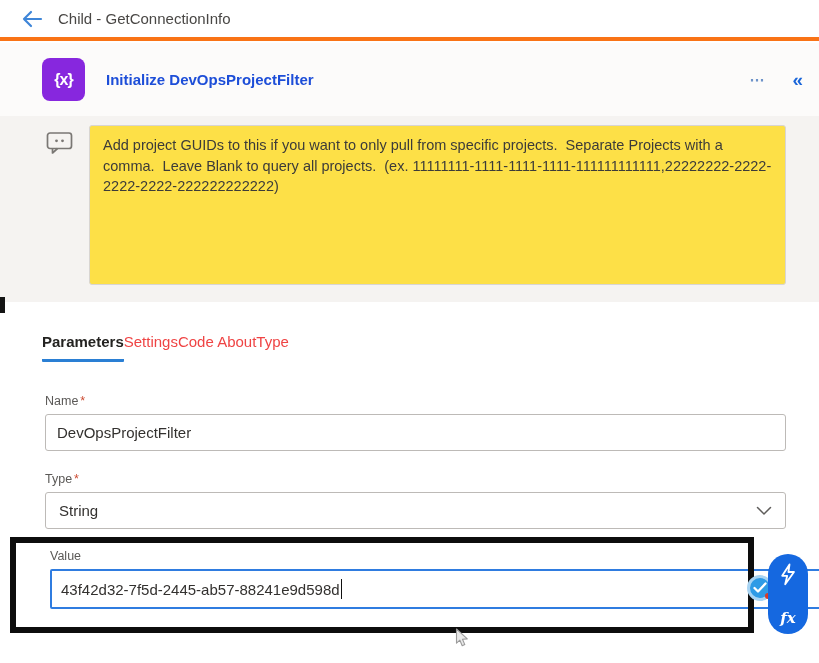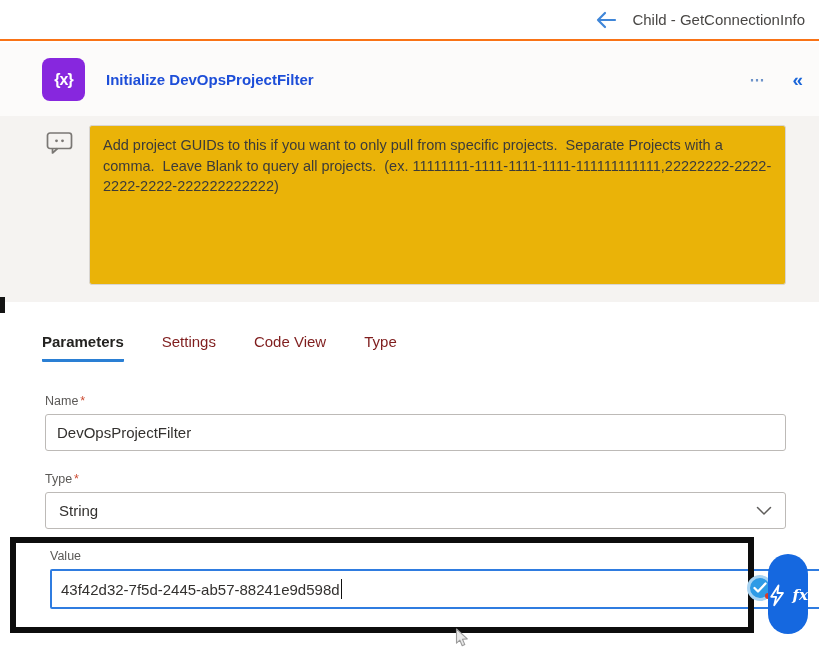--- a/index.html
+++ b/index.html
@@ -2,46 +2,46 @@
 <html><head>
 <meta charset="utf-8">
 <style>
   * { margin:0; padding:0; box-sizing:border-box; }
   html,body { width:819px; height:663px; }
   body { font-family:"Liberation Sans", sans-serif; background:#ffffff; color:#242321; }
   #page { position:relative; width:819px; height:663px; background:#ffffff; overflow:hidden; }
 
   
   .topbar { position:absolute; top:0; left:0; right:0; height:41px; background:#ffffff;
-            border-bottom:2px solid #f97316; display:flex; align-items:center; padding:0 14px;justify-content:flex-end; }
+            border-bottom:4px solid #f97316; display:flex; align-items:center; padding:0 14px; }
   .back-btn { width:34px; height:30px; display:flex; align-items:center; justify-content:center; cursor:pointer; }
   .topbar-title { margin-left:10px; font-size:15px; color:#494745; }
 
   
   .action-header { position:absolute; top:43px; left:0; right:0; height:73px; background:#fcfbfa;
                    display:flex; align-items:center; padding:0 12px 0 42px; }
   .action-icon { width:43px; height:43px; border-radius:8px; background:#8727de; color:#ffffff;
                  display:flex; align-items:center; justify-content:center;
                  font-size:16px; font-weight:700; letter-spacing:-1px; }
   .action-title { margin-left:21px; font-size:15px; font-weight:700; color:#1d4ed8; }
   .more-btn { margin-left:auto; color:#6d93c9; font-size:15px; font-weight:700; letter-spacing:2px; cursor:pointer; }
   .collapse-btn { margin-left:26px; margin-right:4px; color:#1b66d9; font-size:19px; font-weight:700; cursor:pointer; }
 
   
   .comment-section { position:absolute; top:116px; left:0; right:0; height:186px; background:#f5f3f1;
                      display:flex; align-items:flex-start; padding:9px 33px 0 46px; }
   .comment-icon { margin-top:5px; flex:0 0 auto; }
-  .comment-box { flex:1; margin-left:16px; height:160px; background:#eab308;
+  .comment-box { flex:1; margin-left:16px; height:160px; background:#fde047;
                  border:1px solid #d8d5d2; border-radius:3px; padding:9px 13px; }
   .comment-text { font-size:14.5px; line-height:1.43; color:#3c3b39; white-space:pre-wrap; overflow-wrap:break-word; }
 
   
   .main { position:absolute; top:302px; left:0; right:0; bottom:0; background:#ffffff; }
-  .tabs { position:absolute; top:31px; left:42px; display:flex; gap:38px; }
-  .tab { font-size:15px; color:#7f1d1d; padding-bottom:9px; cursor:pointer; }
+  .tabs { position:absolute; top:31px; left:42px; display:flex; }
+  .tab { font-size:15px; color:#ef4444; padding-bottom:9px; cursor:pointer; }
   .tab.active { color:#242321; font-weight:700; border-bottom:3px solid #2a7fd4; border-radius:1px; }
 
   .field { position:absolute; left:45px; width:741px; }
   .field-label { font-size:12.5px; color:#5b5957; margin-bottom:6px; display:block; }
   .req { color:#cc4a31; margin-left:2px; }
   .text-input { width:100%; height:37px; border:1px solid #bdbab7; border-radius:3px;
                 padding:0 11px; font-size:15px; color:#33312f; background:#ffffff;
                 font-family:"Liberation Sans", sans-serif; outline:none; }
   .select-box { width:100%; height:37px; border:1px solid #bdbab7; border-radius:3px;
                 padding:0 13px; display:flex; align-items:center; justify-content:space-between;
@@ -59,21 +59,21 @@
 
   .annotation-rect { position:absolute; left:10px; top:235px; width:744px; height:96px;
                      border:6px solid #0d0d0d; pointer-events:none; }
 
   .check-badge { position:absolute; left:747px; top:273px; width:26px; height:26px; border-radius:50%;
                  background:#2e9be6; border:3px solid #a8d4f3; display:flex; align-items:center;
                  justify-content:center; cursor:pointer; }
   .check-dot { position:absolute; right:-1px; bottom:-1px; width:6px; height:6px; border-radius:50%; background:#d83b28; }
 
   .side-pill { position:absolute; left:768px; top:252px; width:40px; height:80px; border-radius:20px;
-               background:#1568e0; display:flex; flex-direction:row; align-items:center;
+               background:#1568e0; display:flex; flex-direction:column; align-items:center;
                justify-content:space-between; padding:9px 0 7px 0; }
   .fx-label { color:#ffffff; font-family:"DejaVu Serif", serif; font-style:italic;
               font-size:15px; font-weight:700; cursor:pointer; }
   .bolt-btn { cursor:pointer; display:flex; }
 
   .mouse-cursor { position:absolute; left:455px; top:326px; }
 
   .edge-artifact { position:absolute; left:0; top:297px; width:5px; height:16px; background:#141414; }
 </style>
 </head>
@@ -109,21 +109,21 @@
     <div class="comment-box">
       <div class="comment-text">Add project GUIDs to this if you want to only pull from specific projects.  Separate Projects with a comma.  Leave Blank to query all projects.  (ex. 11111111-1111-1111-1111-111111111111,22222222-2222-2222-2222-222222222222)</div>
     </div>
   </div>
 
   <div class="main">
 
     <div class="tabs">
       <div class="tab active">Parameters</div>
       <div class="tab">Settings</div>
-      <div class="tab">Code View</div>
+      <div class="tab">Code About</div>
       <div class="tab">Type</div>
     </div>
 
     <div class="field field-name">
       <span class="field-label"><span>Name</span><span class="req">*</span></span>
       <input class="text-input" type="text" value="DevOpsProjectFilter" style="">
     </div>
 
     <div class="field field-type">
       <span class="field-label"><span>Type</span><span class="req">*</span></span>

